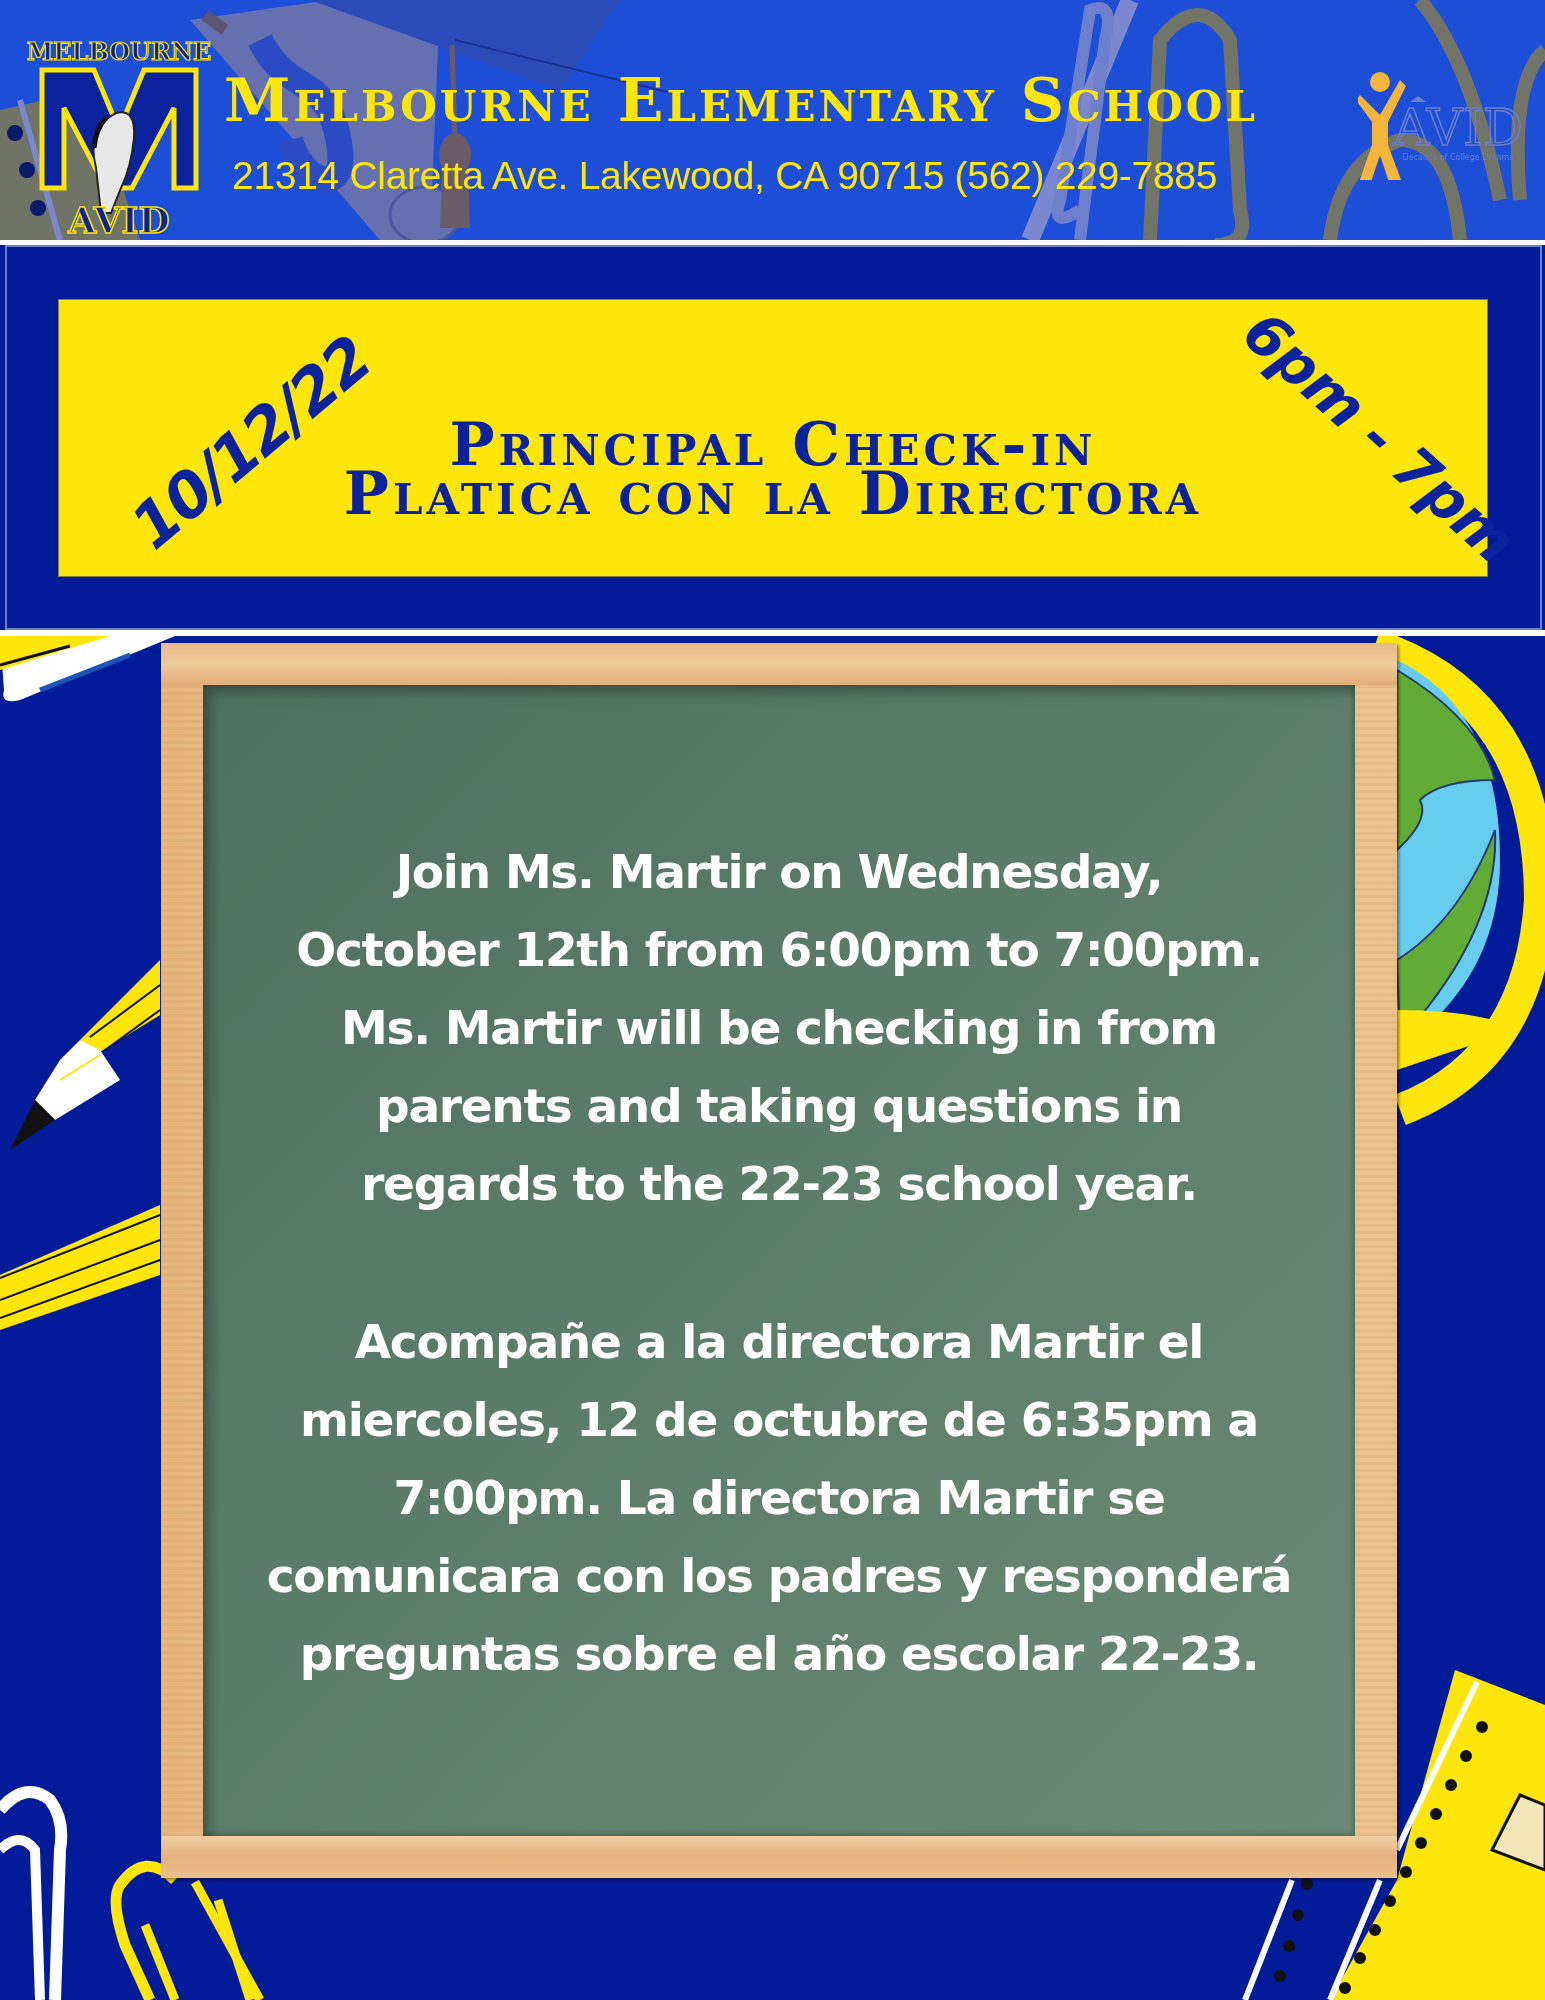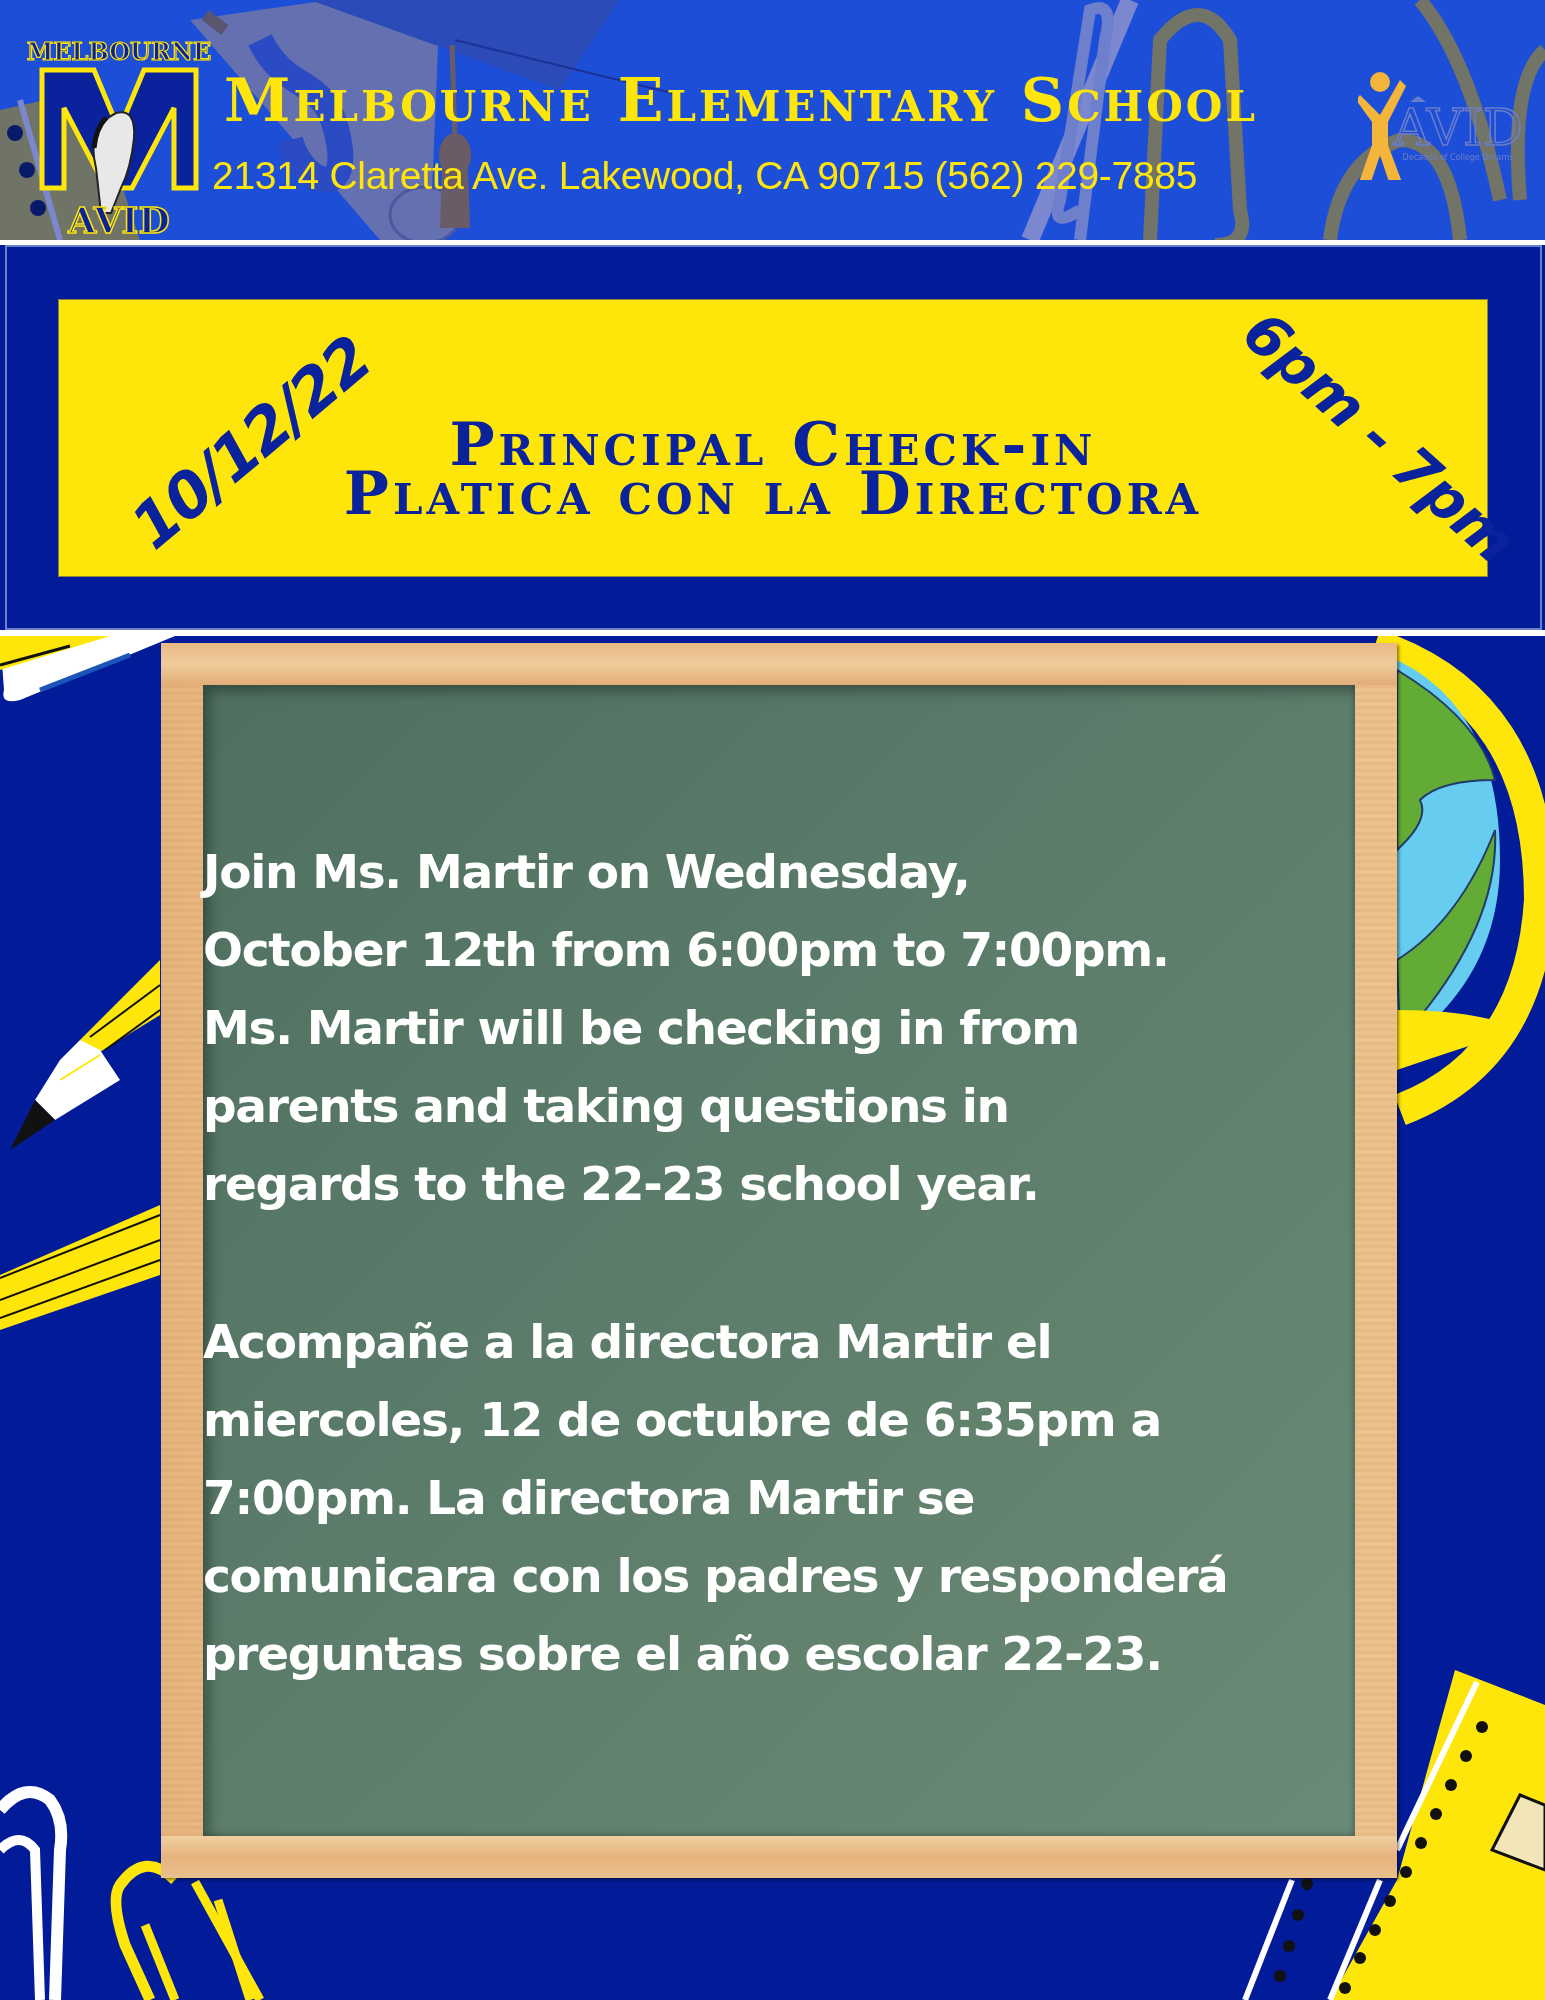--- a/index.html
+++ b/index.html
@@ -15,21 +15,21 @@
     .logo {
       position: absolute; left: 26px; top: 38px; width: 186px; height: 200px;
     }
     .school-name {
       position: absolute; left: 224px; top: 70px;
       font-family: "DejaVu Serif", serif; font-weight: bold;
       font-variant: small-caps; letter-spacing: 3px;
       font-size: 60px; line-height: 1; color: #ffe60a; white-space: nowrap;
     }
     .school-address {
-      position: absolute; left: 212px; top: 156px;
+      position: absolute; left: 232px; top: 156px;
       font-family: "Liberation Sans", sans-serif; font-weight: normal;
       font-size: 39px; line-height: 1; color: #ffe60a; white-space: nowrap;
       letter-spacing: -0.3px;
     }
     .avid-logo { position: absolute; left: 1358px; top: 60px; width: 170px; height: 120px; }
 
     .header-divider {
       position: absolute; left: 0; top: 240px; width: 1545px; height: 5px; background: #ffffff;
     }
 
@@ -89,21 +89,21 @@
     .board-frame-bottom {
       position: absolute; left: 0; bottom: 0; width: 100%; height: 42px;
       background: linear-gradient(180deg, #f1cfa2 0%, #e6b27c 50%, #eac08d 100%);
     }
     .board-surface {
       position: absolute; left: 42px; top: 42px; right: 42px; bottom: 42px;
       background: linear-gradient(135deg, #4f7060 0%, #5a7b69 40%, #64846f 75%, #6a8a77 100%);
       box-shadow: inset 6px 6px 14px rgba(0,0,0,0.35), inset -2px -2px 4px rgba(0,0,0,0.15);
     }
     .board-text {
-      position: absolute; left: 0; width: 100%; text-align: left;
+      position: absolute; left: 0; width: 100%; text-align: center;
       color: #ffffff; font-family: "DejaVu Sans", sans-serif; font-weight: bold;
       font-size: 47px; line-height: 78px; letter-spacing: -1.3px;
     }
     .board-text .line { display: block; white-space: nowrap; }
     .board-text.en { top: 148px; }
     .board-text.es { top: 618px; }
   </style>
 </head>
 <body>
 

